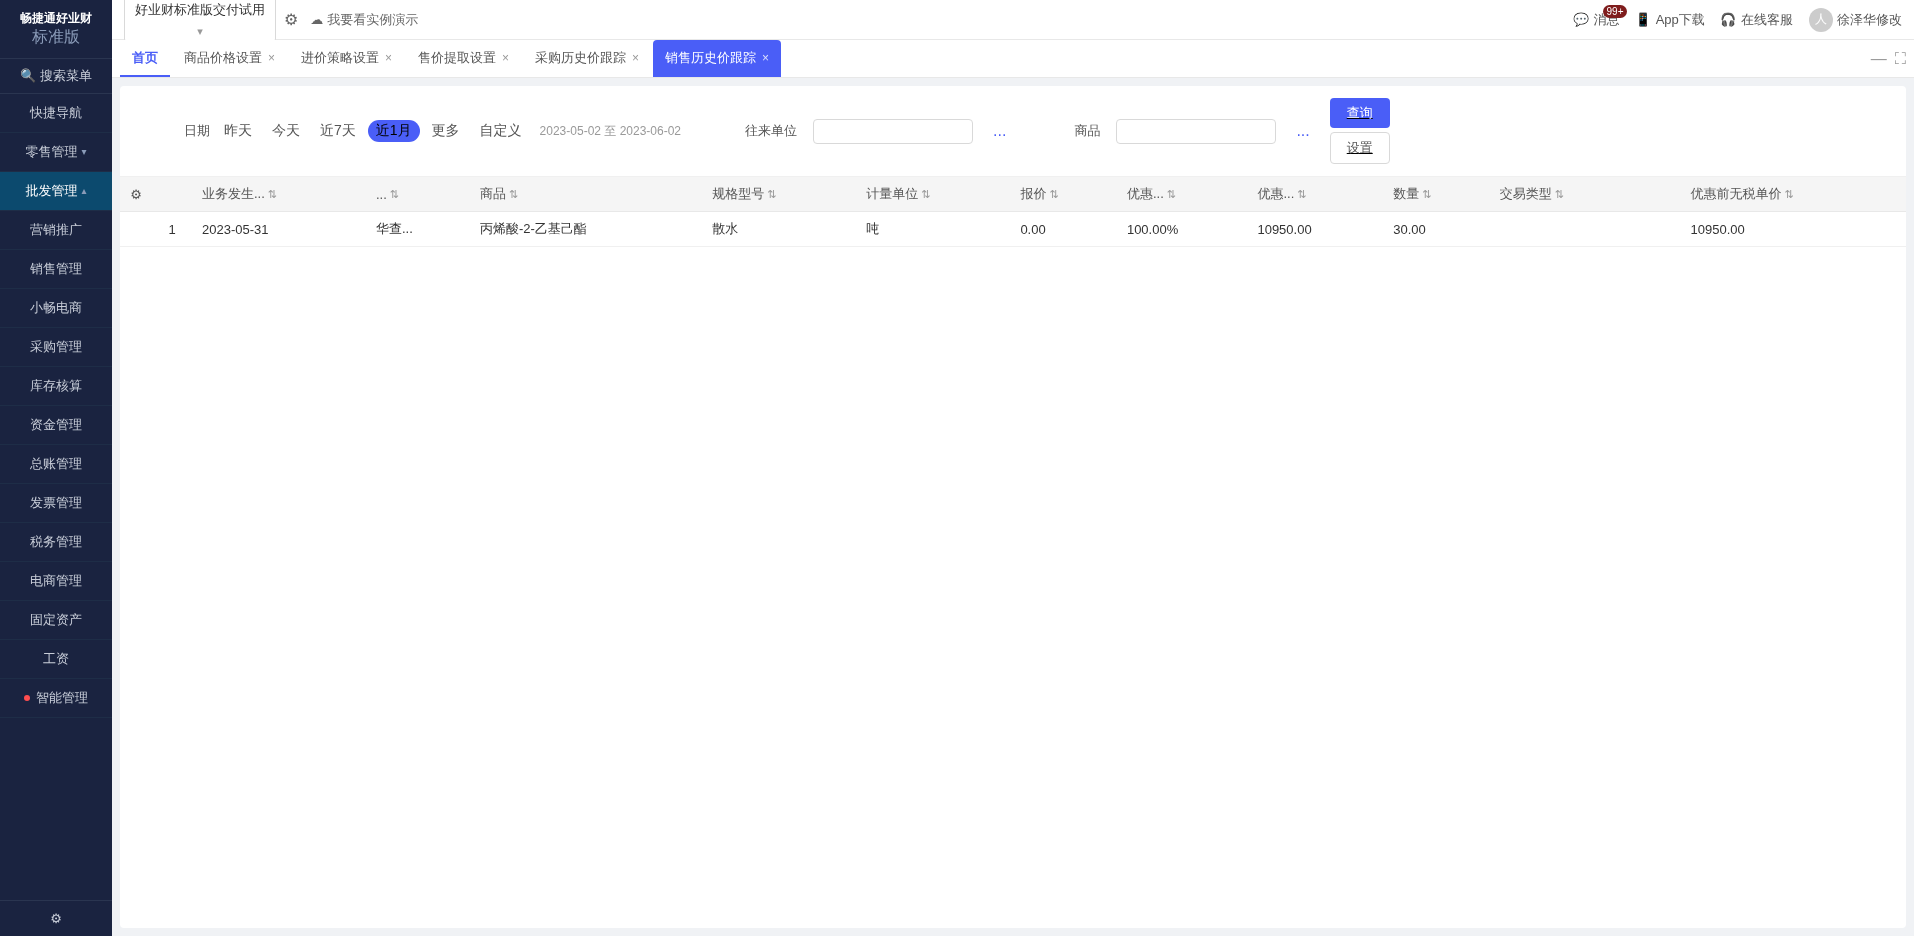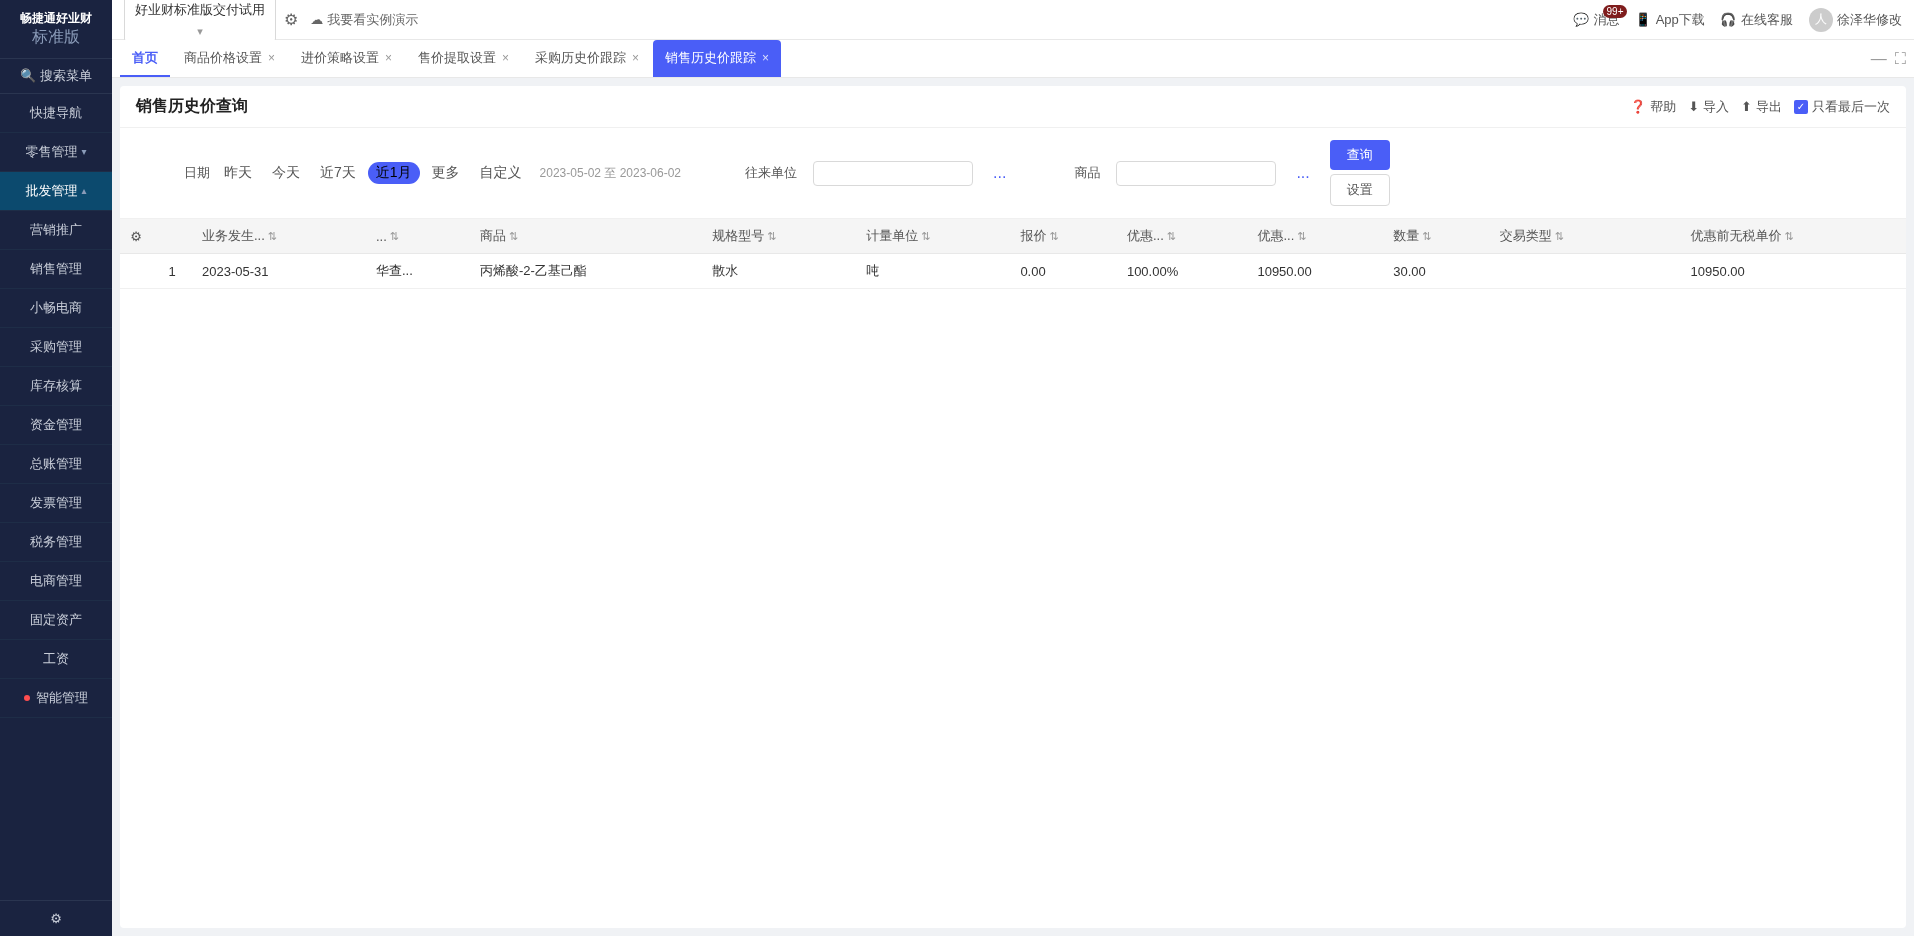--- a/index.html
+++ b/index.html
@@ -327,20 +327,21 @@
       border: 1px solid #d9d9d9;
       border-radius: 4px;
       padding: 6px 16px;
       cursor: pointer;
       font-size: 13px;
     }
     .filter-actions {
       display: flex;
       flex-direction: column;
       gap: 4px;
+      text-decoration: underline;
     }
 
     
     .table-container {
       flex: 1;
       overflow: auto;
     }
     table {
       width: 100%;
       border-collapse: collapse;
@@ -506,41 +507,20 @@
     </div>
 
     <div style="margin-left:auto; display:flex; align-items:center; gap:8px;">
       <span style="cursor:pointer; color:#999; font-size:16px;">—</span>
       <span style="cursor:pointer; color:#999; font-size:16px;">⛶</span>
     </div>
   </div>
 
   <div class="content">
 
-    <div class="page-header">
-      <div class="page-title">销售历史价查询</div>
-      <div class="page-header-actions">
-        <div class="header-action-btn">
-          <span>❓</span>
-          <span>帮助</span>
-        </div>
-        <div class="header-action-btn">
-          <span>⬇</span>
-          <span>导入</span>
-        </div>
-        <div class="header-action-btn">
-          <span>⬆</span>
-          <span>导出</span>
-        </div>
-        <label class="checkbox-label">
-          <div class="checkbox-checked">✓</div>
-          <span>只看最后一次</span>
-        </label>
-      </div>
-    </div>
 
     <div class="filter-bar">
       <div class="filter-group">
         <span class="filter-label">日期</span>
         <div class="date-pills">
           <span class="date-pill">昨天</span>
           <span class="date-pill">今天</span>
           <span class="date-pill">近7天</span>
           <span class="date-pill active">近1月</span>
           <span class="date-pill">更多</span>

